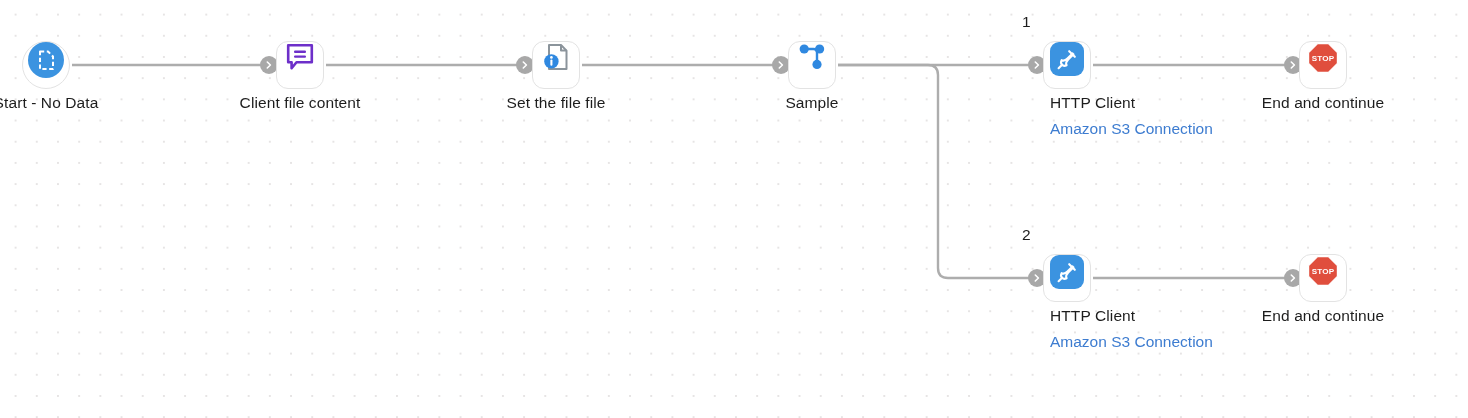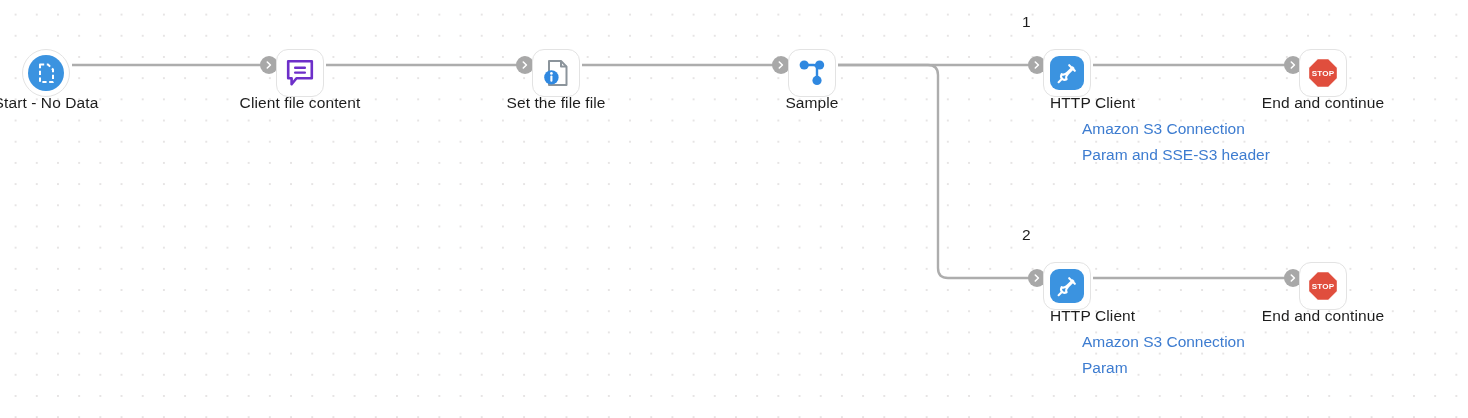--- a/index.html
+++ b/index.html
@@ -40,23 +40,21 @@
     position: absolute;
     left: -24px;
     top: -24px;
     width: 48px;
     height: 48px;
     background: #ffffff;
     border: 1px solid #e3e3e3;
     border-radius: 12px;
     box-sizing: border-box;
     display: flex;
-    align-items: center;
     justify-content: center;
-    margin-top: 8px;
   }
   .node-box.round {
     left: -24px;
     top: -24px;
     width: 48px;
     height: 48px;
     border-radius: 50%;
   }
   .node-label {
     position: absolute;
@@ -77,21 +75,20 @@
     position: absolute;
     left: -17px;
     top: 51px;
     width: 240px;
   }
   .sub-line {
     font-size: 15.5px;
     color: #3d7cd0;
     line-height: 26px;
     white-space: nowrap;
-    margin-left: 32px;
   }
 
   
   .branch-index {
     position: absolute;
     left: -45px;
     top: -52px;
     font-size: 15.5px;
     color: #1d1d1d;
   }
@@ -235,21 +232,20 @@
             <path d="M13.2 3.2 L18.8 8.8"></path>
             <path d="M16.6 5.4 L11.4 10.6 Q8.4 13.6 5.6 12.2 Q4.2 15.0 6.0 16.8 Q7.8 18.6 10.6 17.2 Q9.2 14.4 12.2 11.4 L17.4 6.2"></path>
             <path d="M6.1 16.7 L2.6 20.2"></path>
           </g>
         </svg>
       </div>
     </div>
     <div class="node-label leftalign">HTTP Client</div>
     <div class="sub-lines">
       <div class="sub-line">Amazon S3 Connection</div>
-      <div class="sub-line">Param and SSE-S3 header</div>
     </div>
   </div>
 
   <div class="node" style="left:1323px; top:65px;">
     <div class="node-box">
       <svg class="icon" width="32" height="32" viewBox="0 0 32 32">
         <polygon points="10.6,1.6 21.4,1.6 30.4,10.6 30.4,21.4 21.4,30.4 10.6,30.4 1.6,21.4 1.6,10.6" fill="#e04e3d" stroke="#ffffff" stroke-width="1.2" stroke-linejoin="round"></polygon>
         <text x="16" y="19.3" text-anchor="middle" fill="#ffffff" font-family="Liberation Sans, sans-serif" font-size="8.1" font-weight="bold" letter-spacing="0.2">STOP</text>
       </svg>
     </div>
@@ -265,21 +261,20 @@
             <path d="M13.2 3.2 L18.8 8.8"></path>
             <path d="M16.6 5.4 L11.4 10.6 Q8.4 13.6 5.6 12.2 Q4.2 15.0 6.0 16.8 Q7.8 18.6 10.6 17.2 Q9.2 14.4 12.2 11.4 L17.4 6.2"></path>
             <path d="M6.1 16.7 L2.6 20.2"></path>
           </g>
         </svg>
       </div>
     </div>
     <div class="node-label leftalign">HTTP Client</div>
     <div class="sub-lines">
       <div class="sub-line">Amazon S3 Connection</div>
-      <div class="sub-line">Param</div>
     </div>
   </div>
 
   <div class="node" style="left:1323px; top:278px;">
     <div class="node-box">
       <svg class="icon" width="32" height="32" viewBox="0 0 32 32">
         <polygon points="10.6,1.6 21.4,1.6 30.4,10.6 30.4,21.4 21.4,30.4 10.6,30.4 1.6,21.4 1.6,10.6" fill="#e04e3d" stroke="#ffffff" stroke-width="1.2" stroke-linejoin="round"></polygon>
         <text x="16" y="19.3" text-anchor="middle" fill="#ffffff" font-family="Liberation Sans, sans-serif" font-size="8.1" font-weight="bold" letter-spacing="0.2">STOP</text>
       </svg>
     </div>

